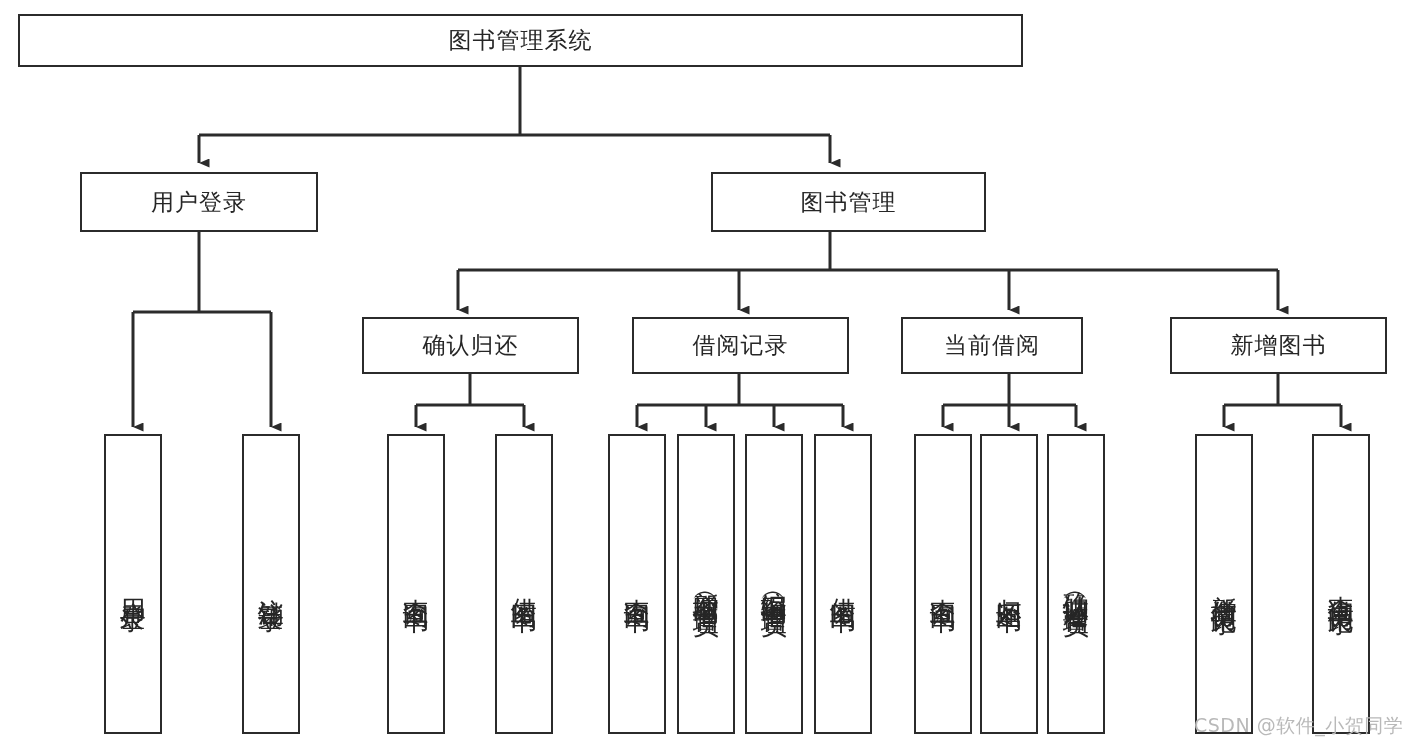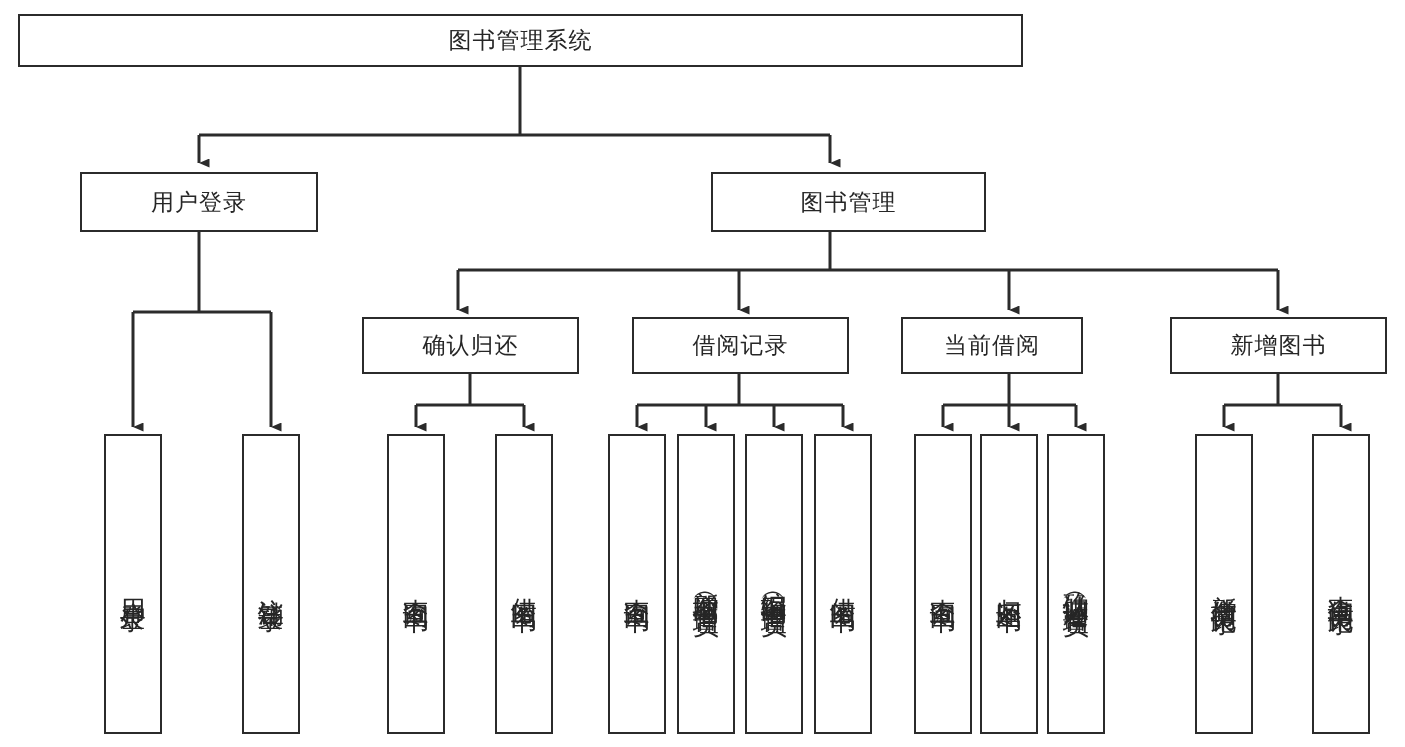--- a/index.html
+++ b/index.html
@@ -193,14 +193,15 @@
     <span class="node-label">确认归还（管理员）</span>
   </div>
 
   <div class="node vert" style="left:1195px; top:434px; width:58px; height:300px;">
     <span class="node-label">新增借阅记录</span>
   </div>
   <div class="node vert" style="left:1312px; top:434px; width:58px; height:300px;">
     <span class="node-label">查询借阅记录</span>
   </div>
 
+  <div id="watermark" style="left:1194px; top:713px;">CSDN @软件_小贺同学</div>
 
 </div>
 
 </body></html>

